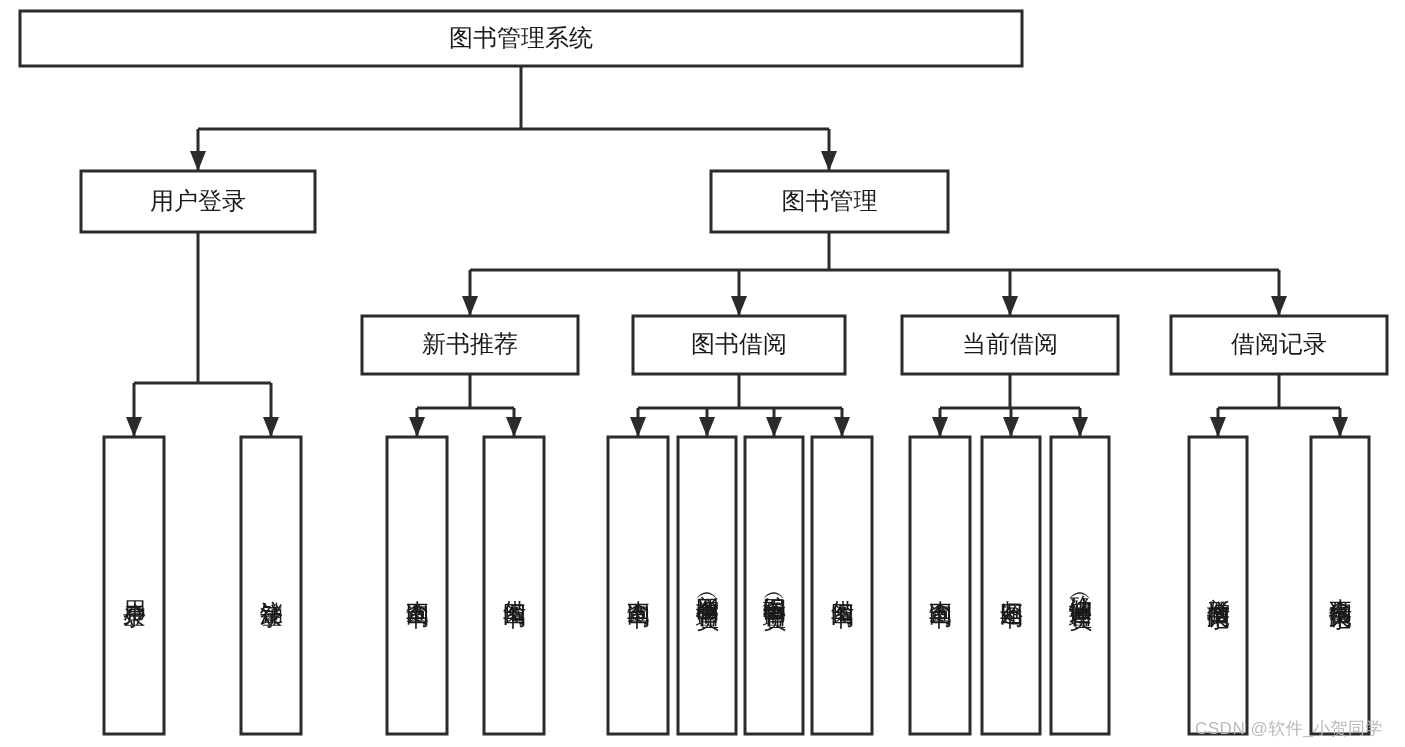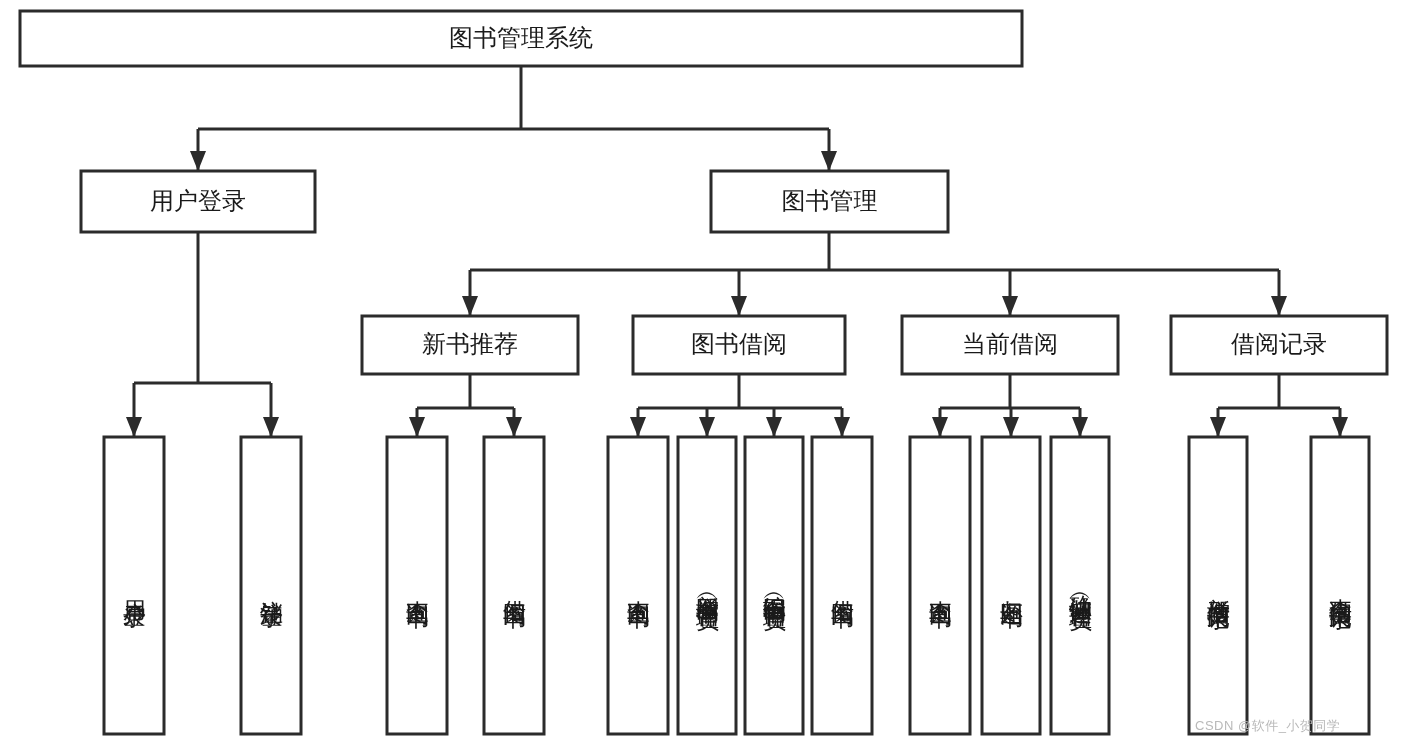--- a/index.html
+++ b/index.html
@@ -63,21 +63,21 @@
     font-size: 23px;
     line-height: 1.12;
     letter-spacing: 2px;
     color: #1a1a1a;
     text-align: center;
     pointer-events: none;
   }
   .watermark {
     position: absolute;
     font-family: "Liberation Sans", "DejaVu Sans", sans-serif;
-    font-size: 13px;
+    font-size: 17px;
     color: #b9b9b9;
     letter-spacing: 0.5px;
     white-space: nowrap;
   }
 </style>
 </head>
 <body>
 
 <div id="diagram-root">
   <svg class="flow" id="flow-svg" viewBox="0 0 1405 747">

